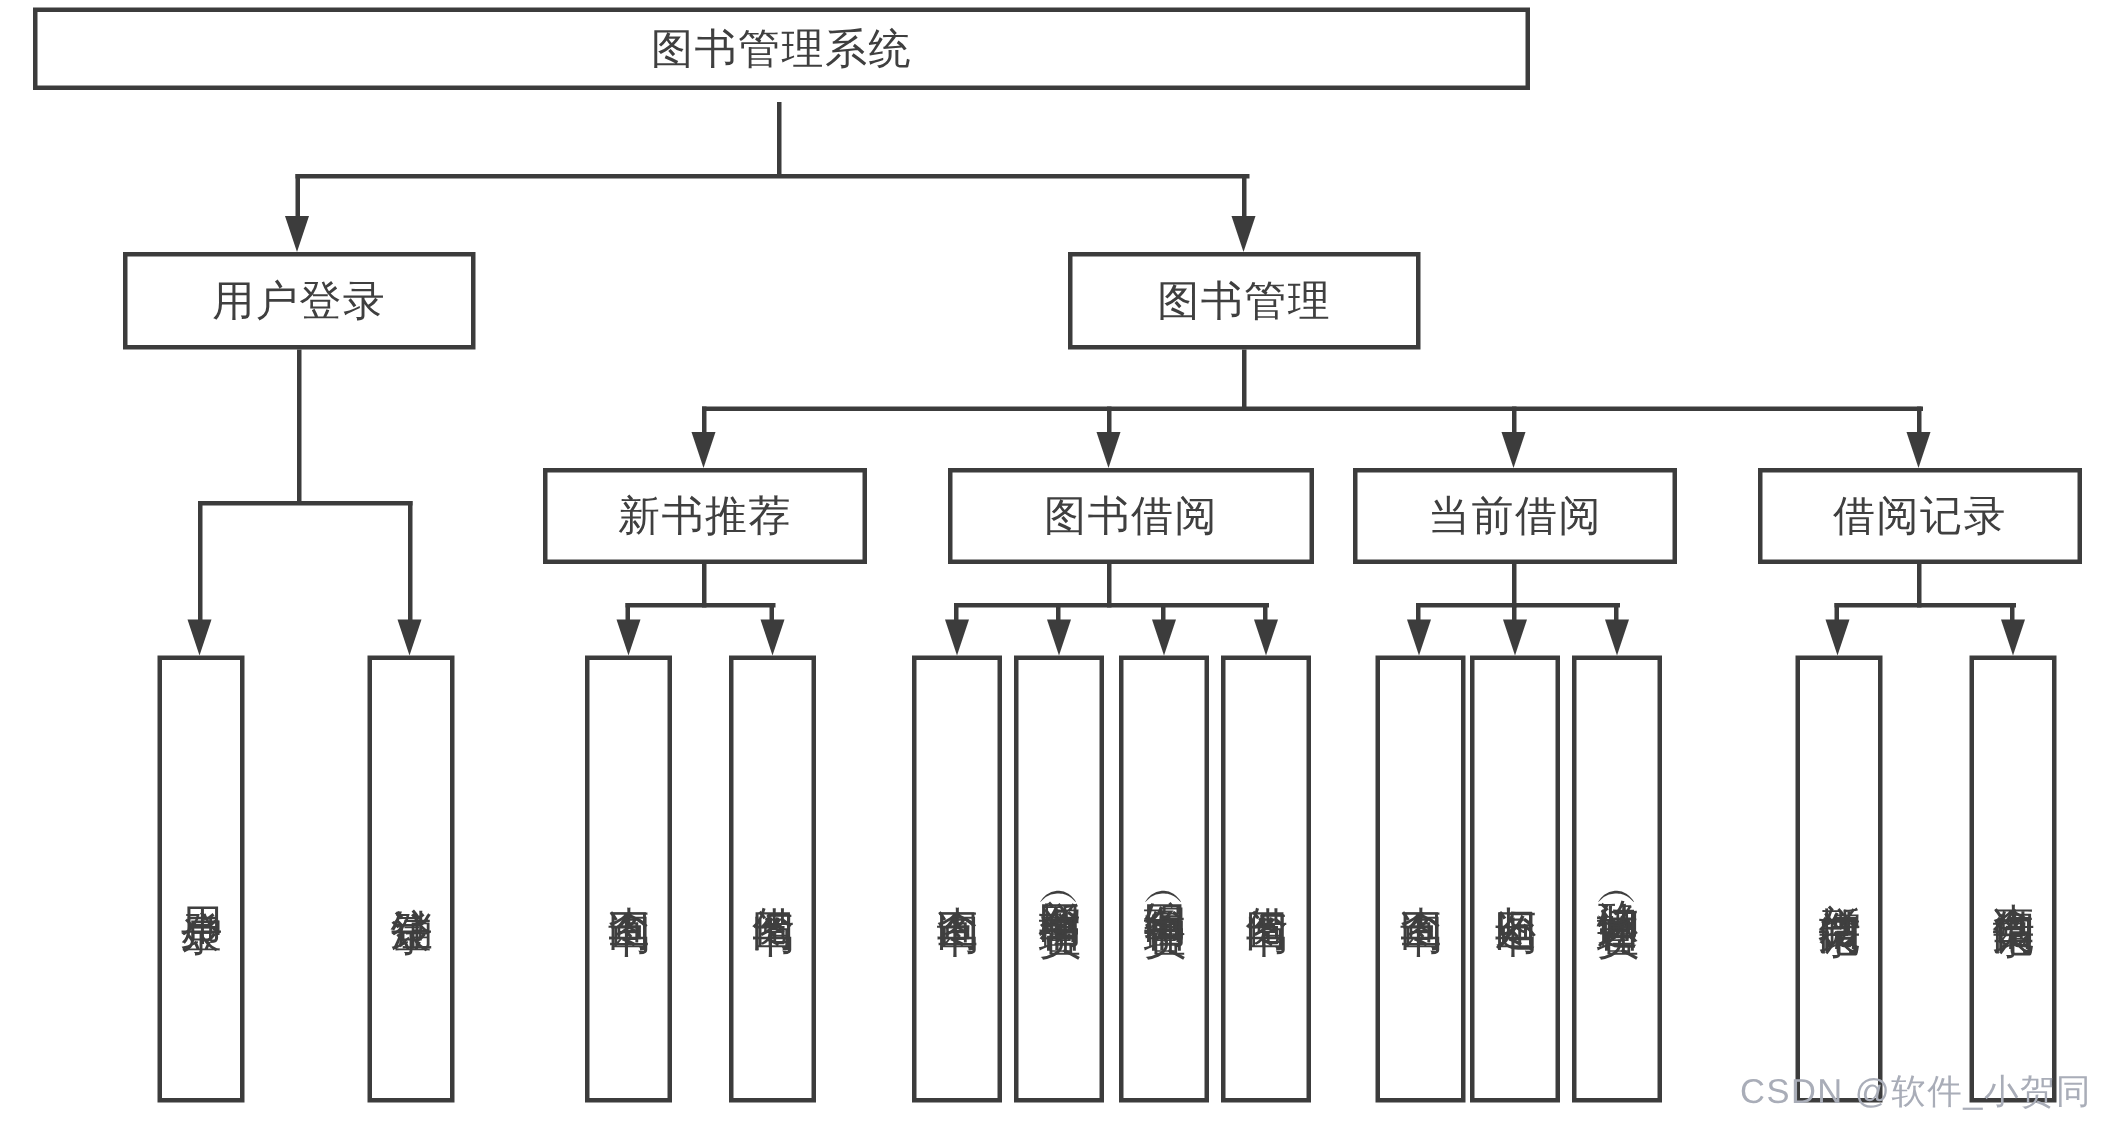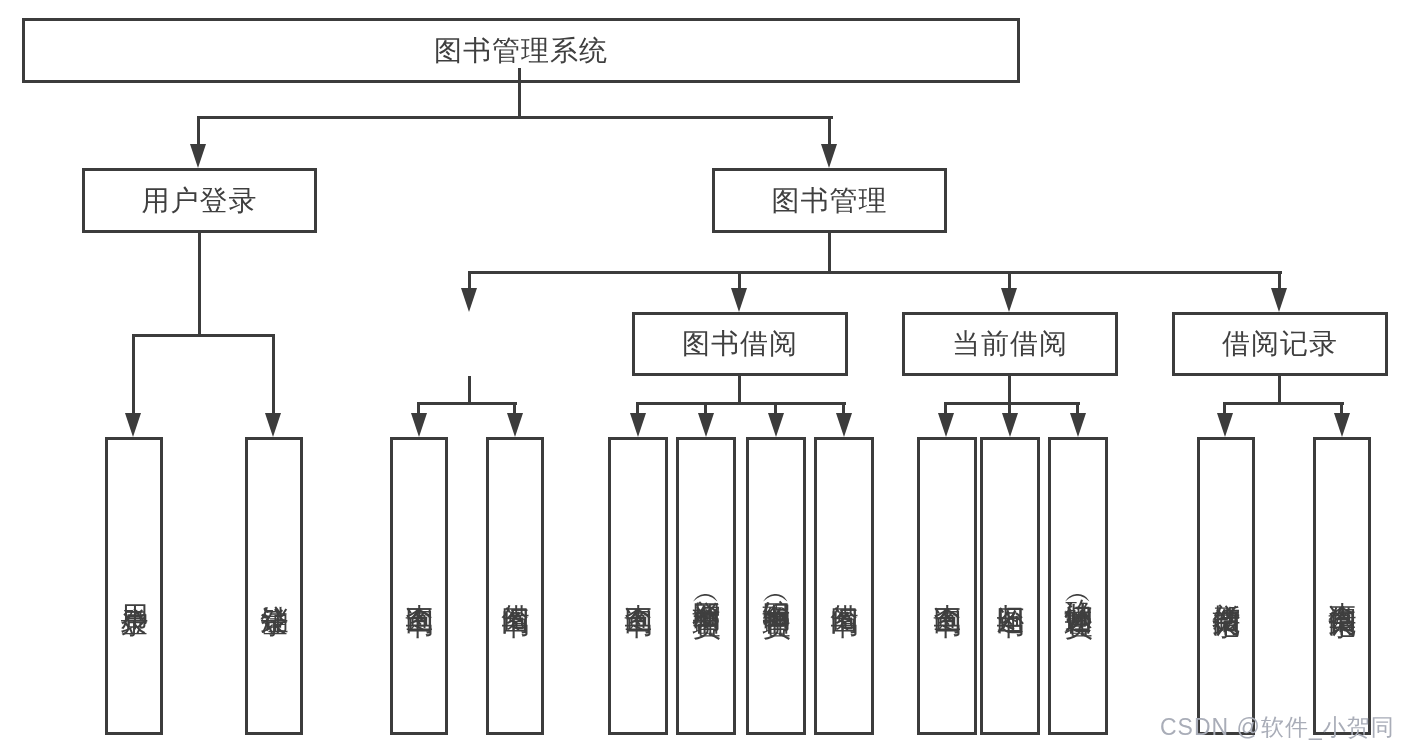--- a/index.html
+++ b/index.html
@@ -50,32 +50,35 @@
     color:var(--wm);
     letter-spacing:1px;
     z-index:5;
   }
 </style>
 </head>
 <body>
 
 <div id="stage">
 
-  <div class="box" style="left:22px;top:18px;width:998px;height:65px">
+  <div class="box" style="left:22px;top:5px;width:998px;height:55px">
     <span>图书管理系统</span>
   </div>
 
   <div class="box" style="left:82px;top:168px;width:235px;height:65px">
     <span>用户登录</span>
   </div>
   <div class="box" style="left:712px;top:168px;width:235px;height:65px">
     <span>图书管理</span>
   </div>
 
-  <div class="box" style="left:632px;top:312px;width:216px;height:64px">
+  <div class="box" style="left:362px;top:312px;width:216px;height:64px">
+    <span>新书推荐</span>
+  </div>
+  <div class="box" style="left:632px;top:312px;width:244px;height:64px">
     <span>图书借阅</span>
   </div>
   <div class="box" style="left:1172px;top:312px;width:216px;height:64px">
     <span>借阅记录</span>
   </div>
   <div class="box" style="left:902px;top:312px;width:216px;height:64px">
     <span>当前借阅</span>
   </div>
 
   <div class="box v" style="left:105px;top:437px;width:58px;height:298px">

